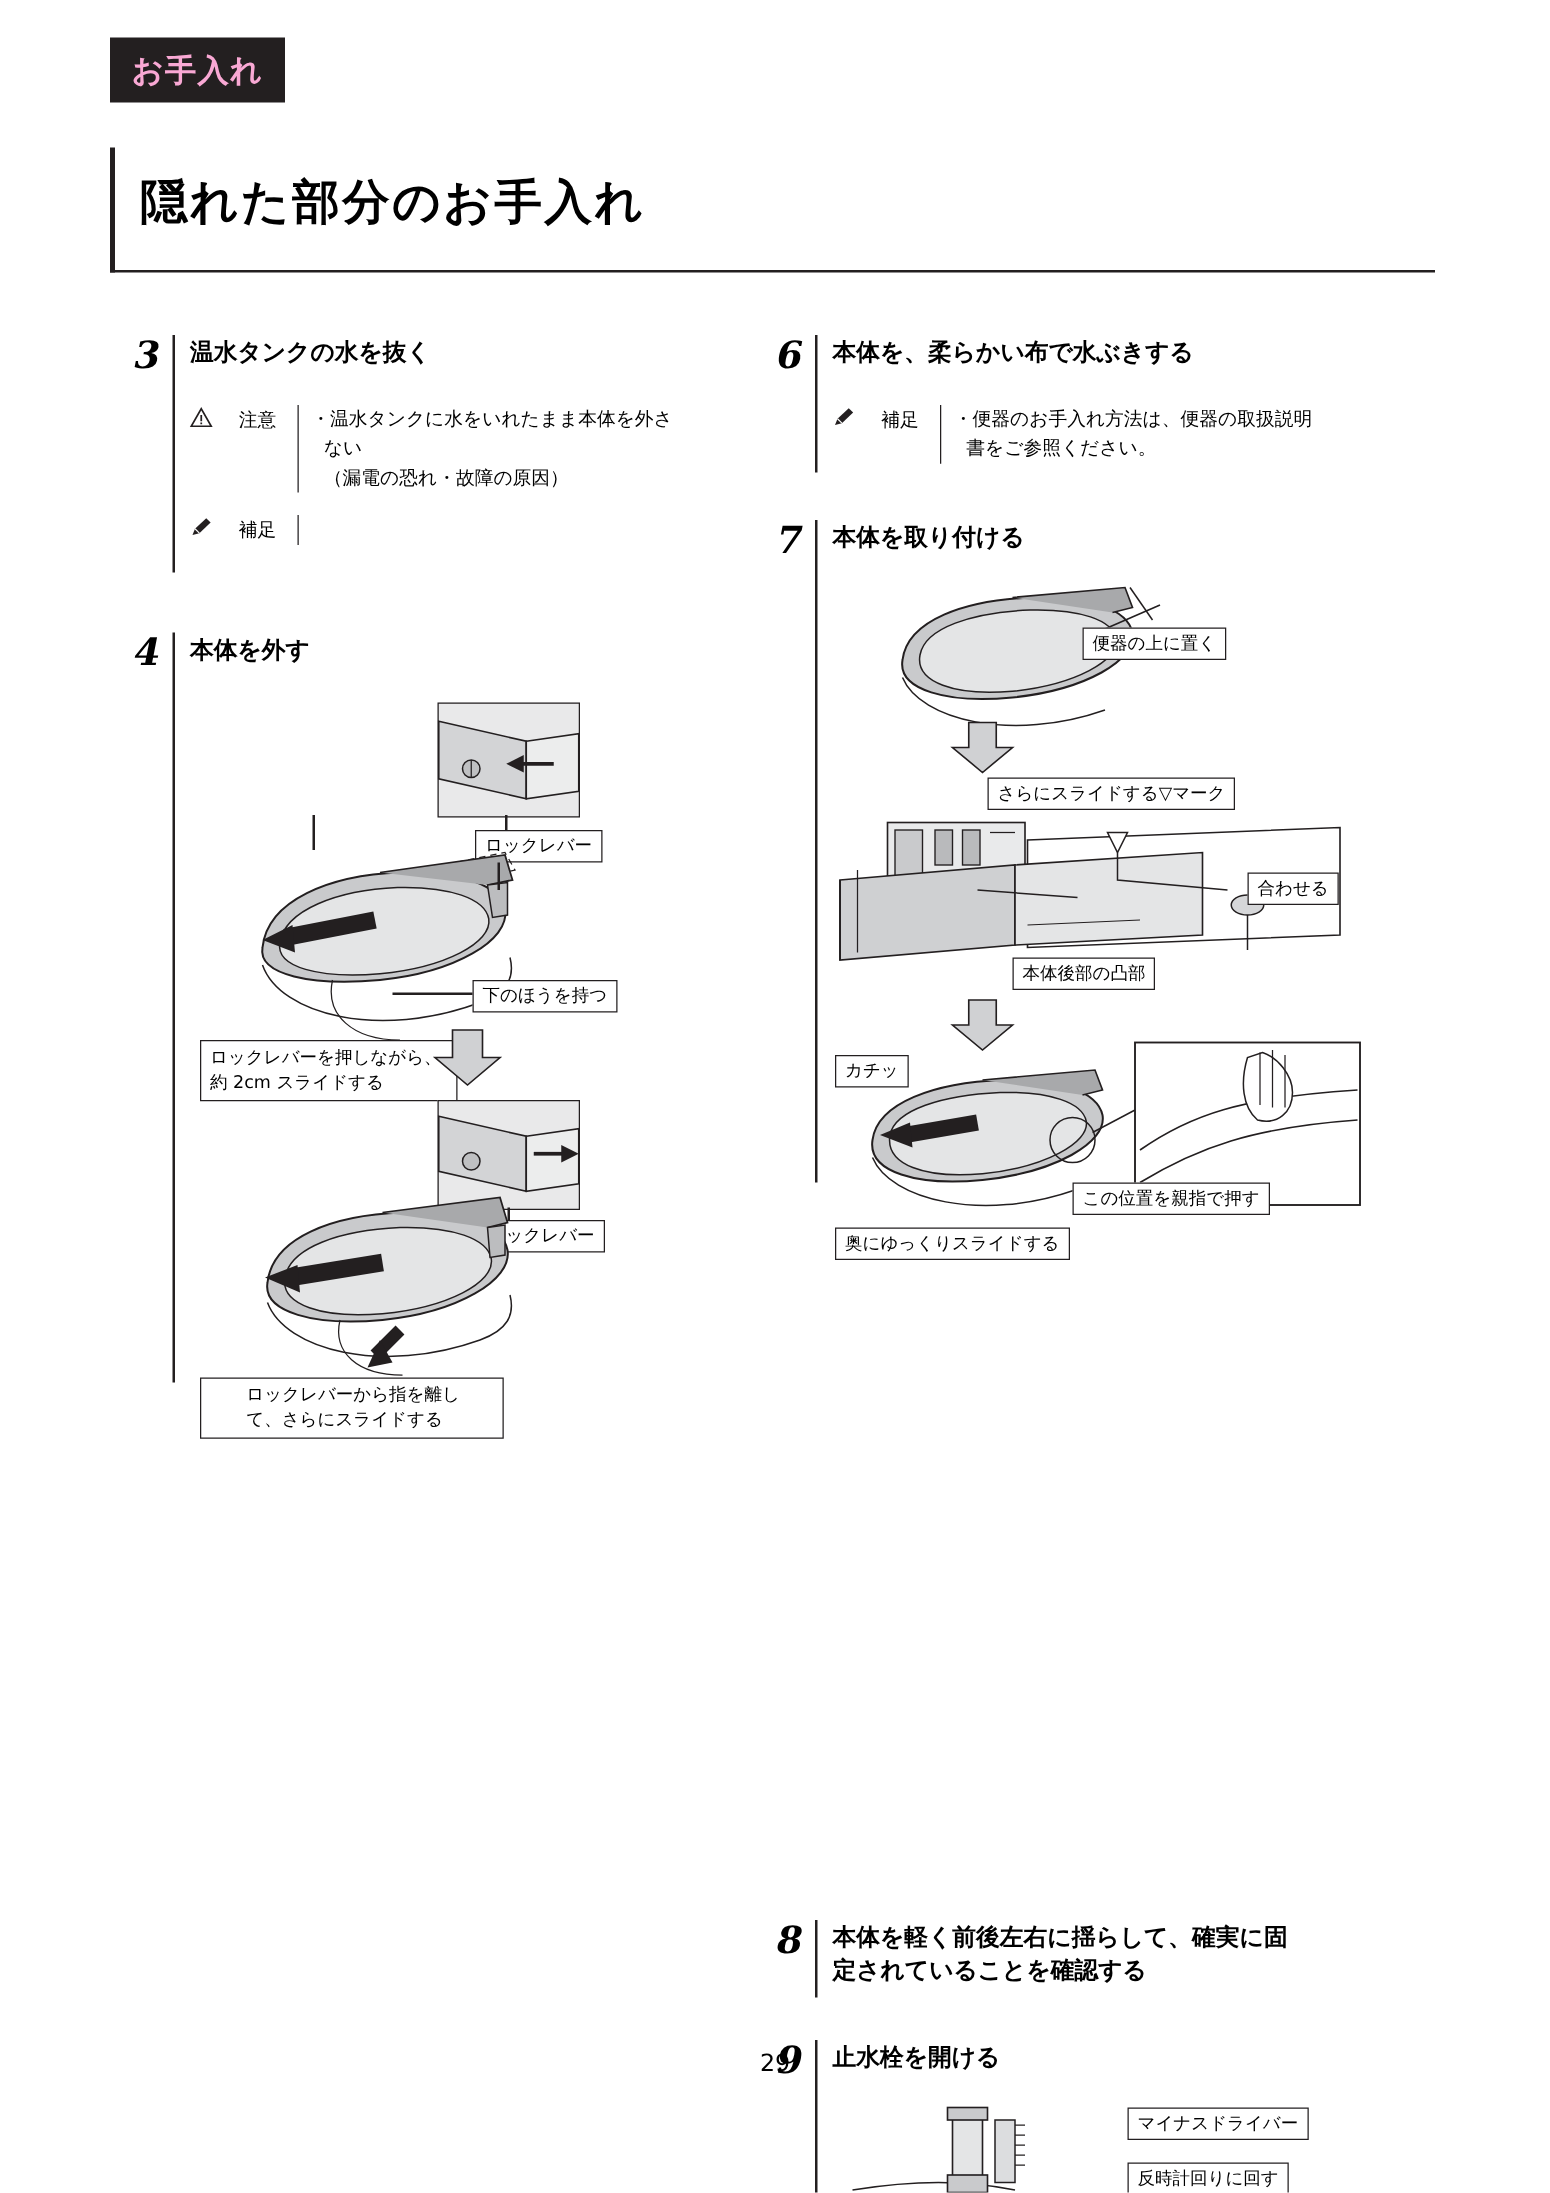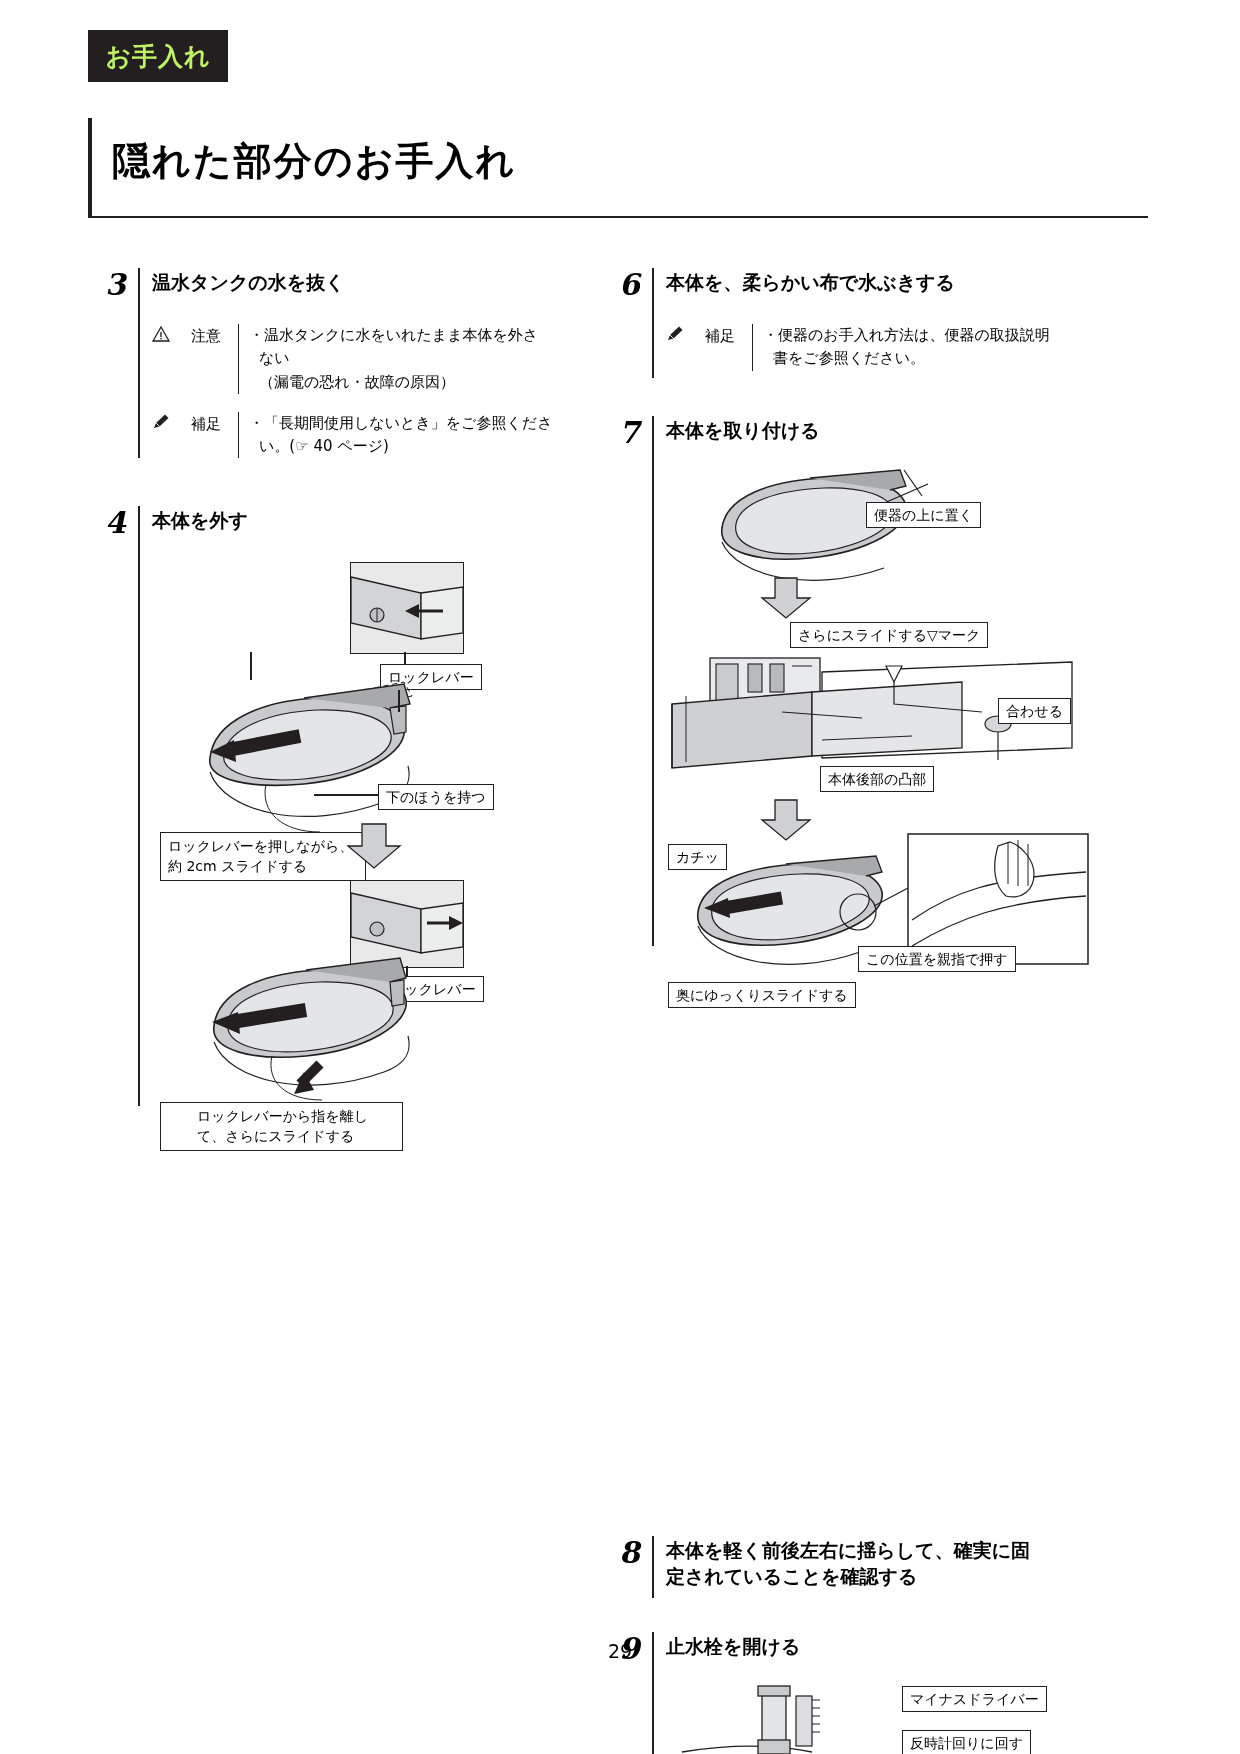--- a/index.html
+++ b/index.html
@@ -6,21 +6,21 @@
   body{
     width:1240px;height:1754px;background:#ffffff;
     font-family:"DejaVu Sans","Liberation Sans",sans-serif;
     color:#000;position:relative;overflow:hidden;
   }
   .page{position:relative;width:1240px;height:1754px;}
 
   
   .chapter-tab{
     position:absolute;left:88px;top:30px;width:140px;height:52px;
-    background:#231f20;color:#bef264;display:flex;align-items:center;justify-content:center;
+    background:#231f20;color:#f9a8d4;display:flex;align-items:center;justify-content:center;
     font-size:25px;font-weight:bold;letter-spacing:1px;
   }
   .title-block{position:absolute;left:88px;top:118px;width:1060px;height:100px;}
   .title-block .vbar{position:absolute;left:0;top:0;width:4px;height:100px;background:#231f20;}
   .title-block .ttl{position:absolute;left:24px;top:18px;font-size:38px;font-weight:bold;letter-spacing:2px;}
   .title-block .hr{position:absolute;left:0;bottom:0;width:1060px;height:2px;background:#231f20;}
 
   
   .col-left{position:absolute;left:98px;top:268px;width:470px;}
   .col-right{position:absolute;left:612px;top:268px;width:490px;}
@@ -108,24 +108,20 @@
           <div class="note-label">
             <span class="ico ico-pen">
               <svg width="18" height="18" viewBox="0 0 18 18">
                   <path d="M2 15 L4 10 L13 1.5 L16.5 5 L7.5 13.5 Z" fill="#231f20"></path>
                   <path d="M4 10 L7.5 13.5" stroke="#fff" stroke-width="0.9"></path>
                 </svg>
             </span>
             <span>補足</span>
           </div>
           <div class="note-sep"></div>
-          <div class="note-text">
-            <div>・「長期間使用しないとき」をご参照くださ</div>
-            <div class="note-indent">い。(☞ 40 ページ)</div>
-          </div>
         </div>
       </div>
     </div>
 
     <div class="step" style="margin-top:28px;">
       <div class="step-head">
         <div class="step-num">4</div>
         <div class="step-rule" style="min-height:600px;"></div>
         <div class="step-title">本体を外す</div>
       </div>
@@ -277,21 +273,21 @@
           <path d="M10 52 L10 116" stroke="#231f20" stroke-width="1.4"></path>
           <path d="M24 44 L24 110" stroke="#231f20" stroke-width="1"></path>
           <path d="M150 40 L300 30 L300 96 L150 104 Z" fill="#e4e5e6" stroke="#231f20" stroke-width="1.3"></path>
           <path d="M160 88 L250 84" stroke="#231f20" stroke-width="1"></path>
 
           <path d="M232 30 L232 52 L320 60" stroke="#231f20" stroke-width="1.2" fill="none"></path>
           <path d="M120 60 L200 66" stroke="#231f20" stroke-width="1.2"></path>
           <path d="M336 80 L336 108" stroke="#231f20" stroke-width="1.2"></path>
         </svg>
         <div class="callout" style="left:336px;top:228px;">合わせる</div>
-        <div class="callout" style="left:158px;top:296px;">本体後部の凸部</div>
+        <div class="callout" style="left:148px;top:296px;">本体後部の凸部</div>
 
         <svg width="56" height="40" viewBox="0 0 56 40" style="position:absolute;left:96px;top:330px;">
           <polygon points="17,0 39,0 39,20 52,20 28,40 4,20 17,20" fill="#d0d1d3" stroke="#231f20" stroke-width="1.3"></polygon>
         </svg>
 
         <div class="callout" style="left:6px;top:374px;">カチッ</div>
         <svg width="430" height="130" viewBox="0 0 430 130" style="position:absolute;left:0;top:386px;">
 
           <path d="M36 56 C40 26 86 10 140 8 C186 6 216 18 220 36 C224 58 182 82 124 88 C72 93 32 82 36 56 Z" fill="#c9cacc" stroke="#231f20" stroke-width="1.6"></path>
           <path d="M50 52 C54 32 92 20 138 18 C178 17 204 26 207 41 C210 58 174 78 124 83 C78 87 46 76 50 52 Z" fill="#e4e5e6" stroke="#231f20" stroke-width="1.2"></path>

